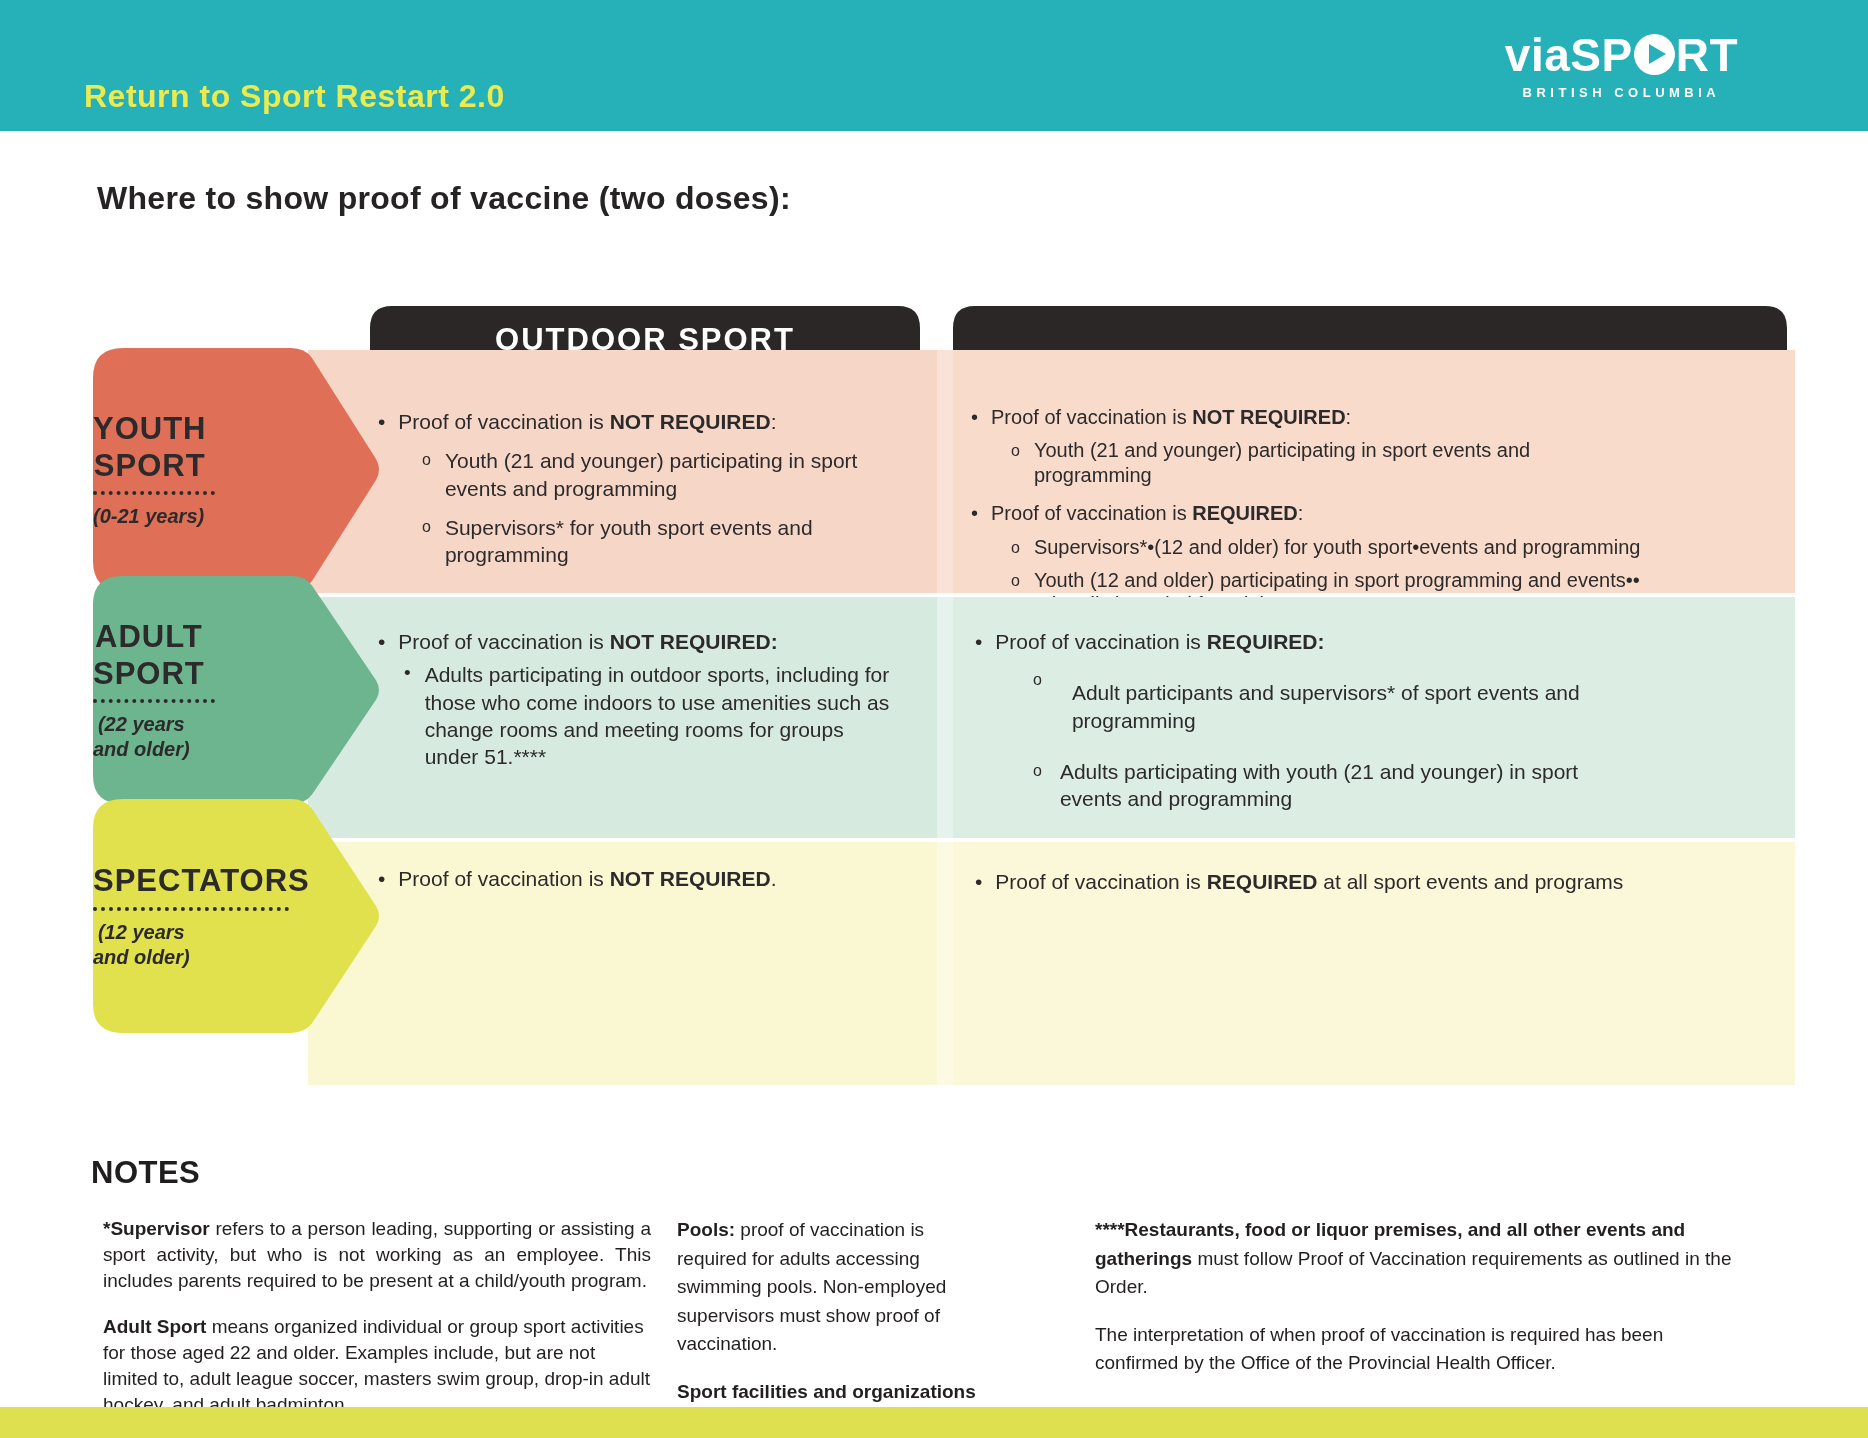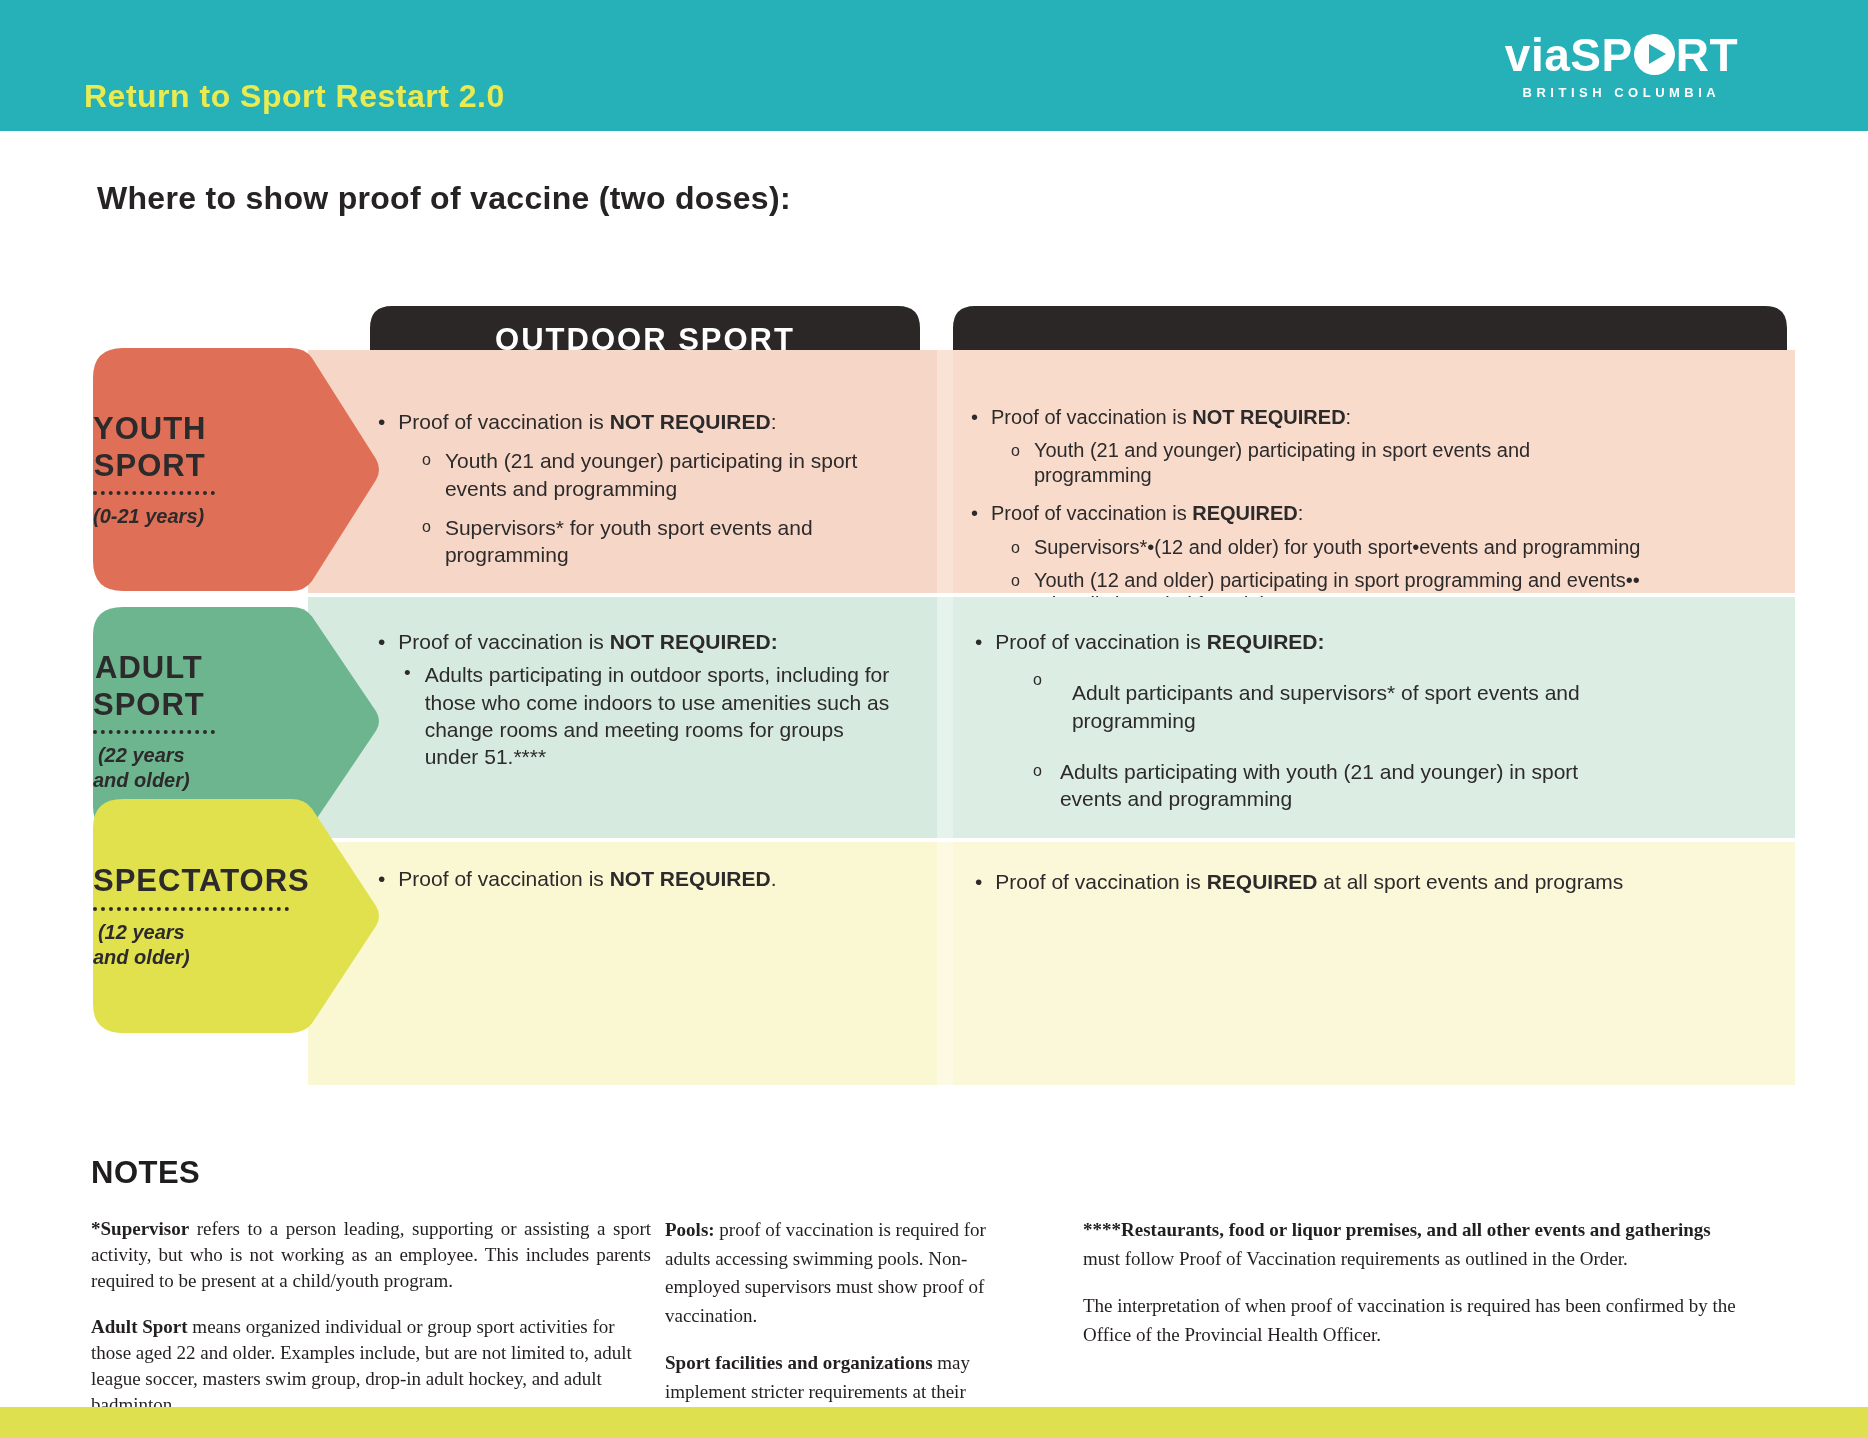--- a/index.html
+++ b/index.html
@@ -59,34 +59,34 @@
   .tight .b1.spacer { margin-top:14px; }
   .wide .b2 { margin-left:58px; gap:18px; }
   .mw470 { max-width:470px; }
   .mw530 { max-width:530px; }
   .mw560 { max-width:560px; }
   .mw660 { max-width:660px; }
 
   
   .rlabel { position:absolute; left:93px; width:289px; }
   .rlabel.l1 { top:348px; height:243px; }
-  .rlabel.l2 { top:607px; height:228px; }
+  .rlabel.l2 { top:576px; height:228px; }
   .rlabel.l3 { top:799px; height:234px; }
   .rlabel svg { position:absolute; left:0; top:0; width:100%; height:100%; }
   .rlabel-text { position:absolute; left:0; top:0; bottom:0; width:219px; display:flex; flex-direction:column;
                  align-items:flex-start; justify-content:center; color:#2d2a2b; }
   .rlabel-title { font-size:31px; font-weight:800; letter-spacing:1px; line-height:1.2; text-align:center; }
   .rlabel-dots { height:0; border-bottom:4px dotted #2d2a2b; width:122px; margin:7px 0 9px 0; }
   .rlabel-dots.widedots { width:196px; }
   .rlabel-sub { font-size:20px; font-weight:700; line-height:1.25; text-align:center;font-style:italic; }
 
   
   .notes-h { position:absolute; left:91px; top:1155px; font-size:31px; font-weight:800; letter-spacing:0.5px; color:#1f1d1e; }
   .ncol { position:absolute; top:1216px; font-size:19px; line-height:1.38; color:#231f20; }
-  .ncol p { margin:0 0 19px 0;font-family:Liberation Serif, serif; }
+  .ncol p { margin:0 0 19px 12px; }
   .ncol b { font-weight:800; }
   .ncol.nc1 { left:91px;  width:560px; }
   .ncol.nc1 p.just { text-align:justify; }
   .ncol.nc2 { left:665px;  width:330px; line-height:1.5; }
   .ncol.nc3 { left:1083px; width:665px; line-height:1.5; }
 
   
   .footbar { position:absolute; left:0; top:1407px; width:1868px; height:31px; background:#dfe04f; }
 </style>
 </head>

